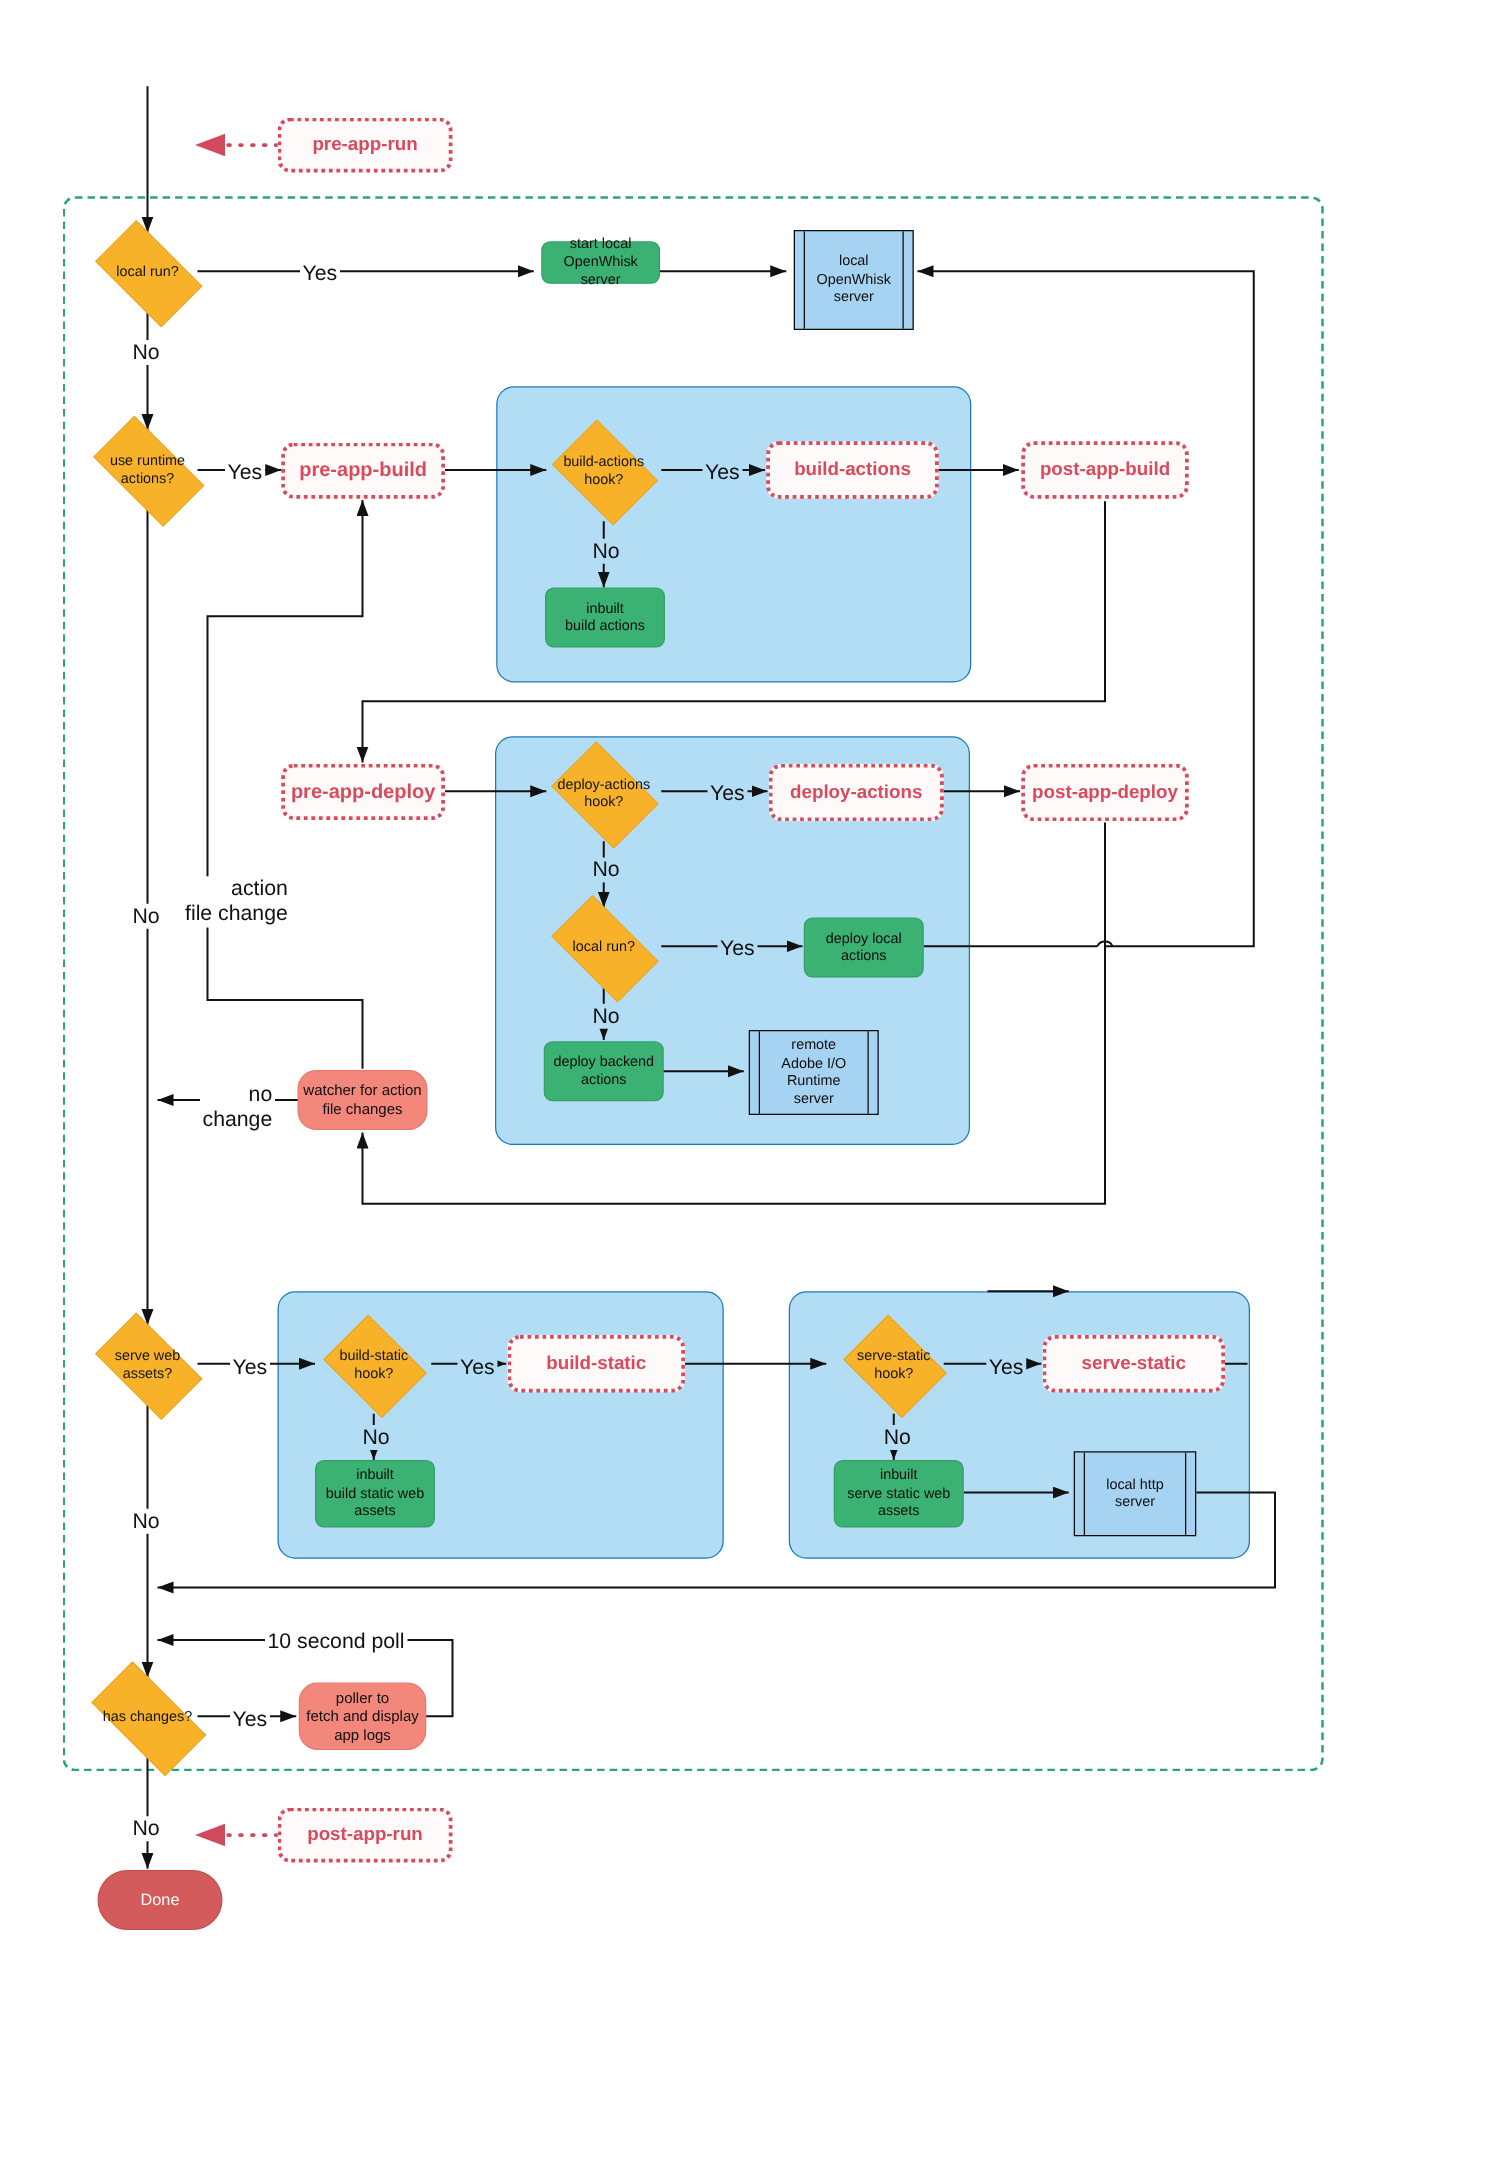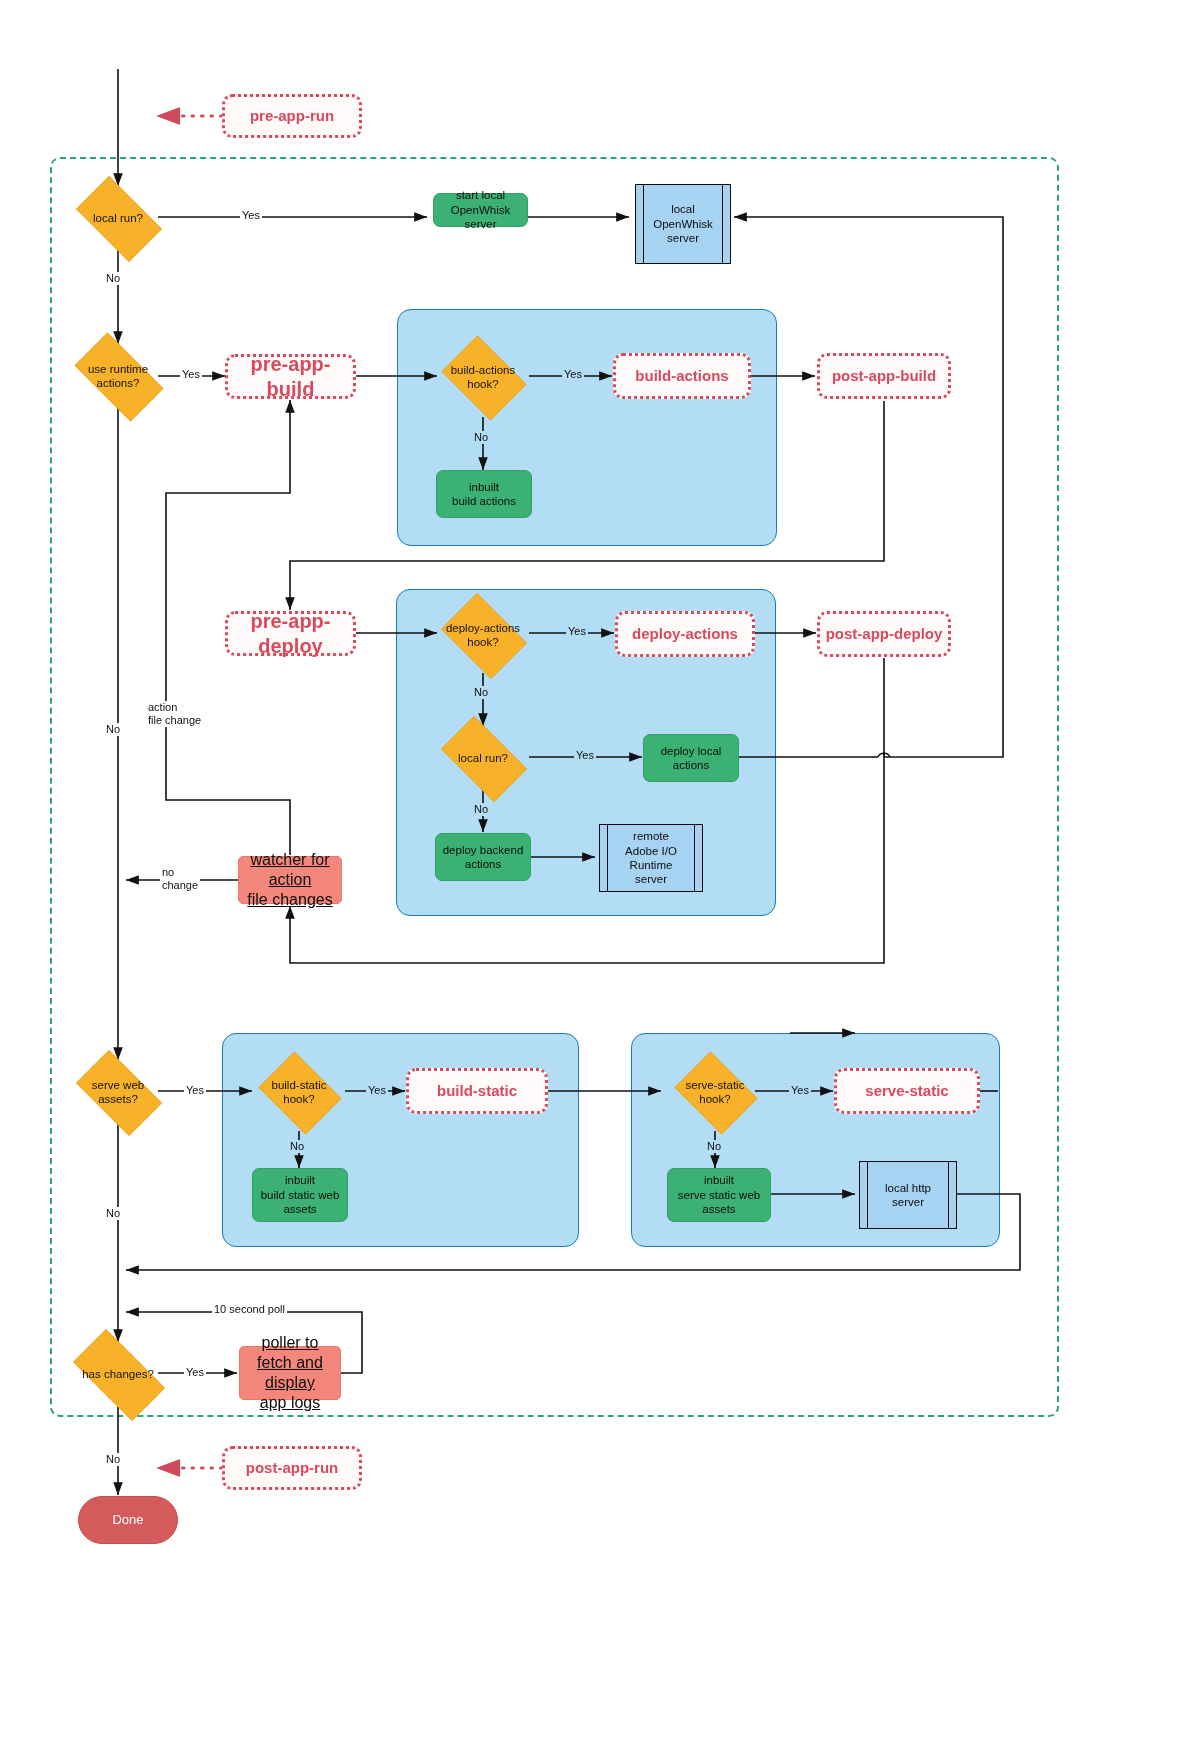--- a/index.html
+++ b/index.html
@@ -54,21 +54,21 @@
   }
   
   .n-hook {
     background: #fffafa;
     border: 3px dotted #d94a5c;
     border-radius: 10px;
     color: #d94a5c;
     font-weight: bold;
     font-size: 15px;
   }
-  .n-hook.small { font-size: 20px; }
+  .n-hook.small { font-size: 16px; }
   
   .n-decision {
     background: transparent;
     font-size: 11.5px;
     color: #121212;
   }
   .n-decision .dia {
     position: absolute;
     left: 0; top: 0;
     width: 100%; height: 100%;
@@ -86,24 +86,23 @@
     background: #3bb273;
     border: 1px solid #33a066;
     border-radius: 7px;
     color: #0d0d0d;
     font-size: 11.5px;
   }
   
   .n-salmon {
     background: #f4877b;
     border: 1px solid #e87a6d;
-    border-radius: 5px;
+    border-radius: 15px;
     color: #0d0d0d;
-    font-size: 16px;
-    text-decoration: underline;
+    font-size: 12px;
   }
   
   .n-server {
     background: #a7d3f2;
     border: 1.5px solid #0b0b0b;
     color: #0d0d0d;
     font-size: 11.5px;
     position: absolute;
   }
   .n-server::before,
@@ -128,25 +127,25 @@
   .grp-dashed {
     position: absolute;
     border: 2.5px dashed #2aa37f;
     border-radius: 10px;
     background: transparent;
   }
   
   .elabel {
     position: absolute;
     background: #ffffff;
-    font-size: 11px;
+    font-size: 17px;
     color: #111111;
     padding: 0 2px;
     line-height: 1.2;
-    text-align: left;
+    text-align: right;
     white-space: pre;
   }
   .elabel.onblue { background: #b3ddf5; }
 </style>
 </head>
 <body>
 
 <div id="canvas">
 
   <div class="grp-dashed" style="left:50px; top:157px; width:1005px; height:1256px;"></div>

